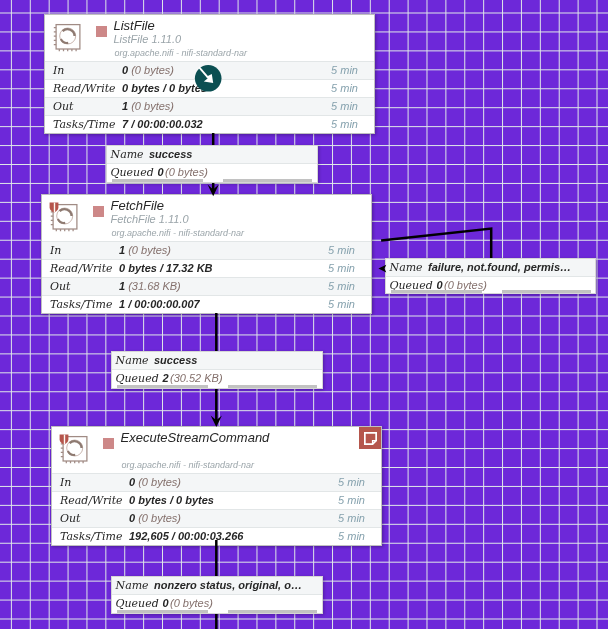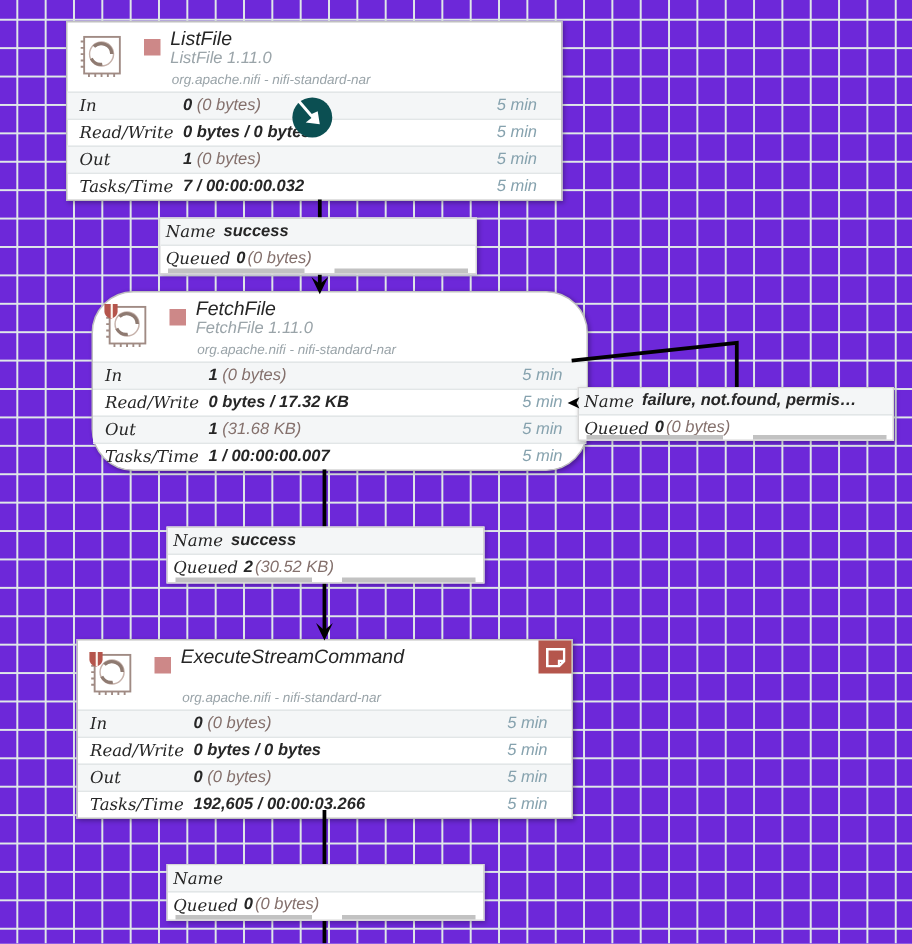--- a/index.html
+++ b/index.html
@@ -105,21 +105,21 @@
       <span class="stat-label">Out</span>
       <span class="stat-value"><b>1</b> <span class="grey">(0 bytes)</span></span>
       <span class="stat-time">5 min</span>
     </div>
     <div class="stat-row">
       <span class="stat-label">Tasks/Time</span>
       <span class="stat-value"><b>7 / 00:00:00.032</b> <span class="grey"></span></span>
       <span class="stat-time">5 min</span>
     </div>
   </div>
-  <div class="proc" style="left:61px;top:194px;width:331px;height:120px;border-radius:28px;">
+  <div class="proc" style="left:41px;top:194px;width:331px;height:120px;">
     <div class="proc-head">
       <span class="proc-icon"><svg viewBox="0 0 36 36" width="36" height="36">
   <g fill="none" stroke="#a08b84" stroke-width="1.25">
     <rect x="5.1" y="4.6" width="23.8" height="24.4"></rect>
     <path d="M5.1,7.7 h-2.3 M5.1,11.9 h-2.3 M5.1,16.1 h-2.3 M5.1,20.3 h-2.3 M5.1,24.5 h-2.3"></path>
     <path d="M8.3,29.0 v2.3 M12.5,29.0 v2.3 M16.7,29.0 v2.3 M20.9,29.0 v2.3 M25.1,29.0 v2.3"></path>
   </g>
   <circle cx="16.7" cy="16.0" r="8.0" fill="none" stroke="#c6b2ab" stroke-width="0.95"></circle>
   <path d="M10.8,10.35 A8.2,8.2 0 0 1 24.7,16.0 L22.4,16.0 A5.9,5.9 0 0 0 12.4,11.9 Z" fill="#8e7a71"></path>
   <path d="M8.9,19.5 A8.1,8.1 0 0 0 17.4,23.9 L17.0,21.8 A6.0,6.0 0 0 1 10.8,18.5 Z" fill="#8e7a71"></path>
@@ -236,20 +236,21 @@
       <span class="k">Queued</span>
       <span class="v">2</span>
       <span class="v2">(30.52 KB)</span>
     </div>
     <span class="bar" style="left:5px;width:91px;"></span>
     <span class="bar" style="left:116px;width:89px;"></span>
   </div>
   <div class="conn-label" style="left:111px;top:576px;width:212px;height:38px;">
     <div class="conn-head">
       <span class="k">Name</span>
+      <span class="v">nonzero status, original, o…</span>
     </div>
     <div class="conn-body">
       <span class="k">Queued</span>
       <span class="v">0</span>
       <span class="v2">(0 bytes)</span>
     </div>
     <span class="bar" style="left:5px;width:91px;"></span>
     <span class="bar" style="left:116px;width:89px;"></span>
   </div>
   <svg class="wires-top" viewBox="0 0 608 629">

